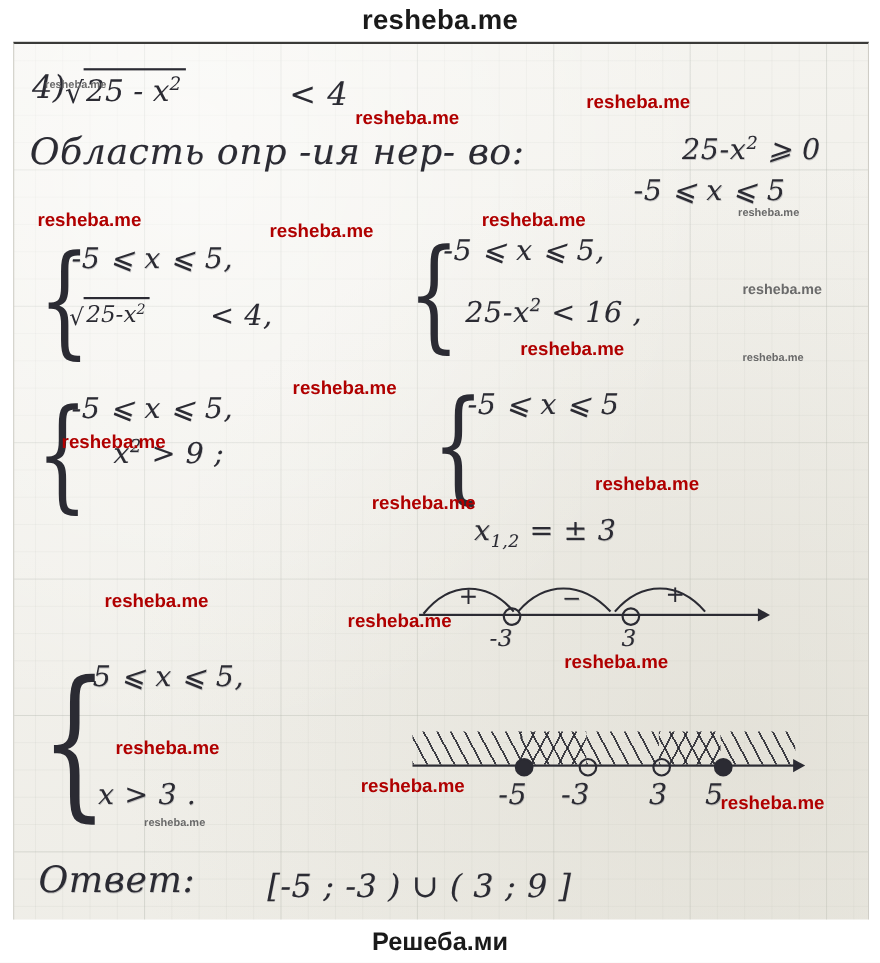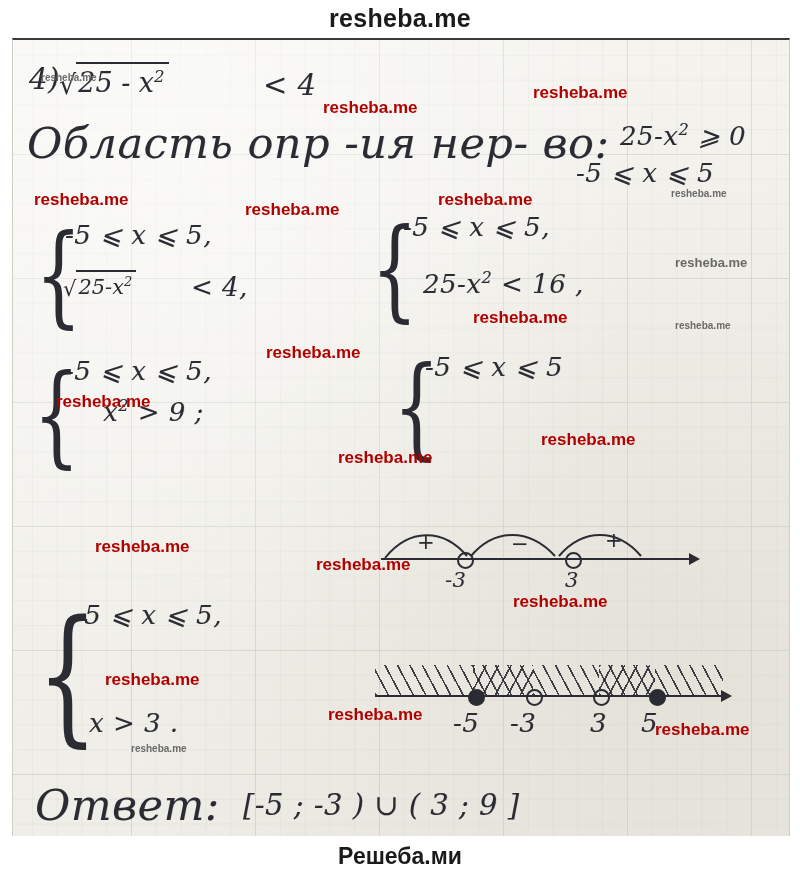--- a/index.html
+++ b/index.html
@@ -94,21 +94,21 @@
     font-style: italic;
     letter-spacing: 0.5px;
     text-shadow: 0.5px 0.4px 0 rgba(60,60,70,0.25);
   }
   .hw.big { font-size: 29px; }
   .hw.mid { font-size: 26px; }
   .hw.sm  { font-size: 21px; }
   .hw.script {
     font-family: "DejaVu Serif", serif;
     font-style: italic;
-    font-size: 43px;
+    font-size: 33px;
   }
   .sup { font-size: 0.62em; vertical-align: super; }
   .sub { font-size: 0.6em; vertical-align: sub; }
 
   
   .rad {
     position: absolute;
     white-space: nowrap;
     font-family: "DejaVu Serif", serif;
     font-style: italic;
@@ -215,20 +215,24 @@
 
   <div class="brace" style="left:20px; top:318px; font-size:74px; transform:scaleY(1.5);">{</div>
   <div class="hw mid" style="left:52px; top:316px;">-5 ⩽ x ⩽ 5,</div>
   <div class="hw mid" style="left:90px; top:356px;">
     <span>x</span><span class="sup">2</span>
     <span>&gt; 9 ;</span>
   </div>
 
   <div class="brace" style="left:380px; top:310px; font-size:74px; transform:scaleY(1.5);">{</div>
   <div class="hw mid" style="left:412px; top:312px;">-5 ⩽ x ⩽ 5</div>
+  <div class="hw mid" style="left:418px; top:428px;">
+    <span>x</span><span class="sub">1,2</span>
+    <span>= ± 3</span>
+  </div>
 
   <div>
     <div class="axis" style="left:368px; top:518px; width:310px;"></div>
     <div class="arrowhead" style="left:676px; top:513px;"></div>
 
     <svg style="position:absolute; left:366px; top:486px;" width="320" height="36">
       <path d="M6,32 C30,2 64,2 88,30" fill="none" stroke="#2b2b33" stroke-width="2"></path>
       <path d="M92,30 C116,2 150,2 176,30" fill="none" stroke="#2b2b33" stroke-width="2"></path>
       <path d="M180,30 C204,2 238,2 262,30" fill="none" stroke="#2b2b33" stroke-width="2"></path>
     </svg>

